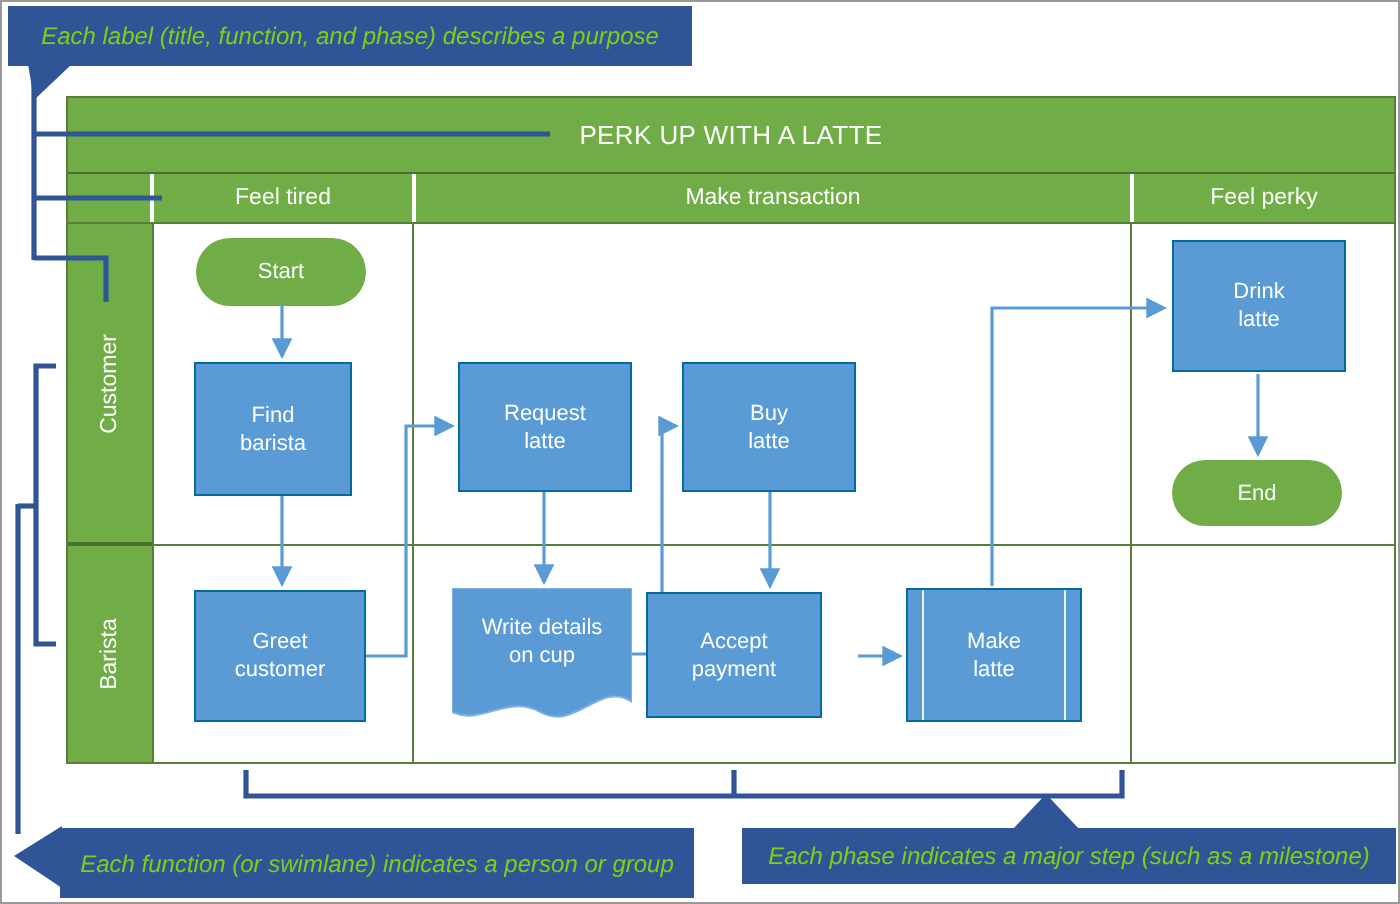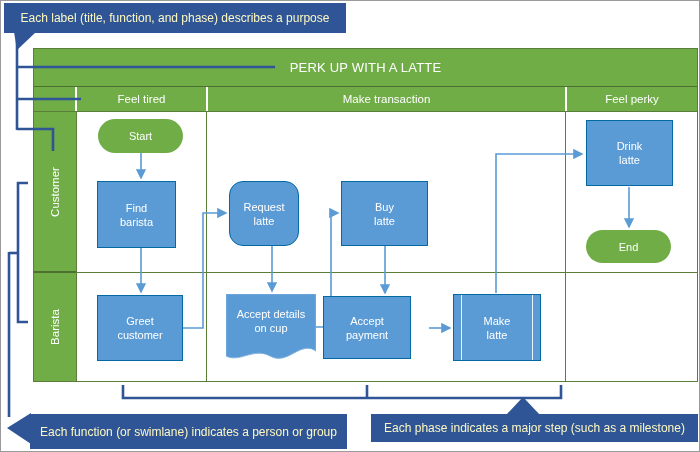--- a/index.html
+++ b/index.html
@@ -21,21 +21,21 @@
   .proc{background:#5B9BD5;border:1px solid #0369a1;box-sizing:border-box;}
   .term{background:#70AD47;border-radius:17px;}
   .node span{display:inline-block;max-width:50px;}
   .node span.wide{max-width:74px;}
   .node span.nowrap{max-width:none;white-space:nowrap;}
   .docshape{background:transparent;}
   .docshape svg{position:absolute;left:0;top:0;}
   .docshape span{position:relative;z-index:1;margin-bottom:14px;}
   .subbars{position:absolute;left:7px;right:7px;top:0;bottom:0;border-left:1.5px solid #eaf2fa;border-right:1.5px solid #eaf2fa;}
   
-  .callout{position:absolute;background:#2F5597;color:#fef9c3;display:flex;align-items:center;justify-content:center;font-size:12px;z-index:5;text-align:center;}
+  .callout{position:absolute;background:#2F5597;color:#84cc16;display:flex;align-items:center;justify-content:center;font-size:12px;z-index:5;text-align:center;font-style:italic;}
 </style>
 </head>
 <body>
 
 <div class="screen">
 
   <div class="frame"></div>
 
   <div class="greencell titlebar">
     <span>PERK UP WITH A LATTE</span>
@@ -104,31 +104,31 @@
 
   <div class="node term" style="left:97px;top:118px;width:85px;height:34px;">
     <span class="nowrap">Start</span>
   </div>
   <div class="node proc" style="left:96px;top:180px;width:79px;height:67px;">
     <span>Find barista</span>
   </div>
   <div class="node proc" style="left:96px;top:294px;width:86px;height:66px;">
     <span>Greet customer</span>
   </div>
-  <div class="node proc" style="left:228px;top:180px;width:70px;height:65px;border-radius:14px;">
+  <div class="node proc" style="left:228px;top:180px;width:87px;height:65px;">
     <span>Request latte</span>
   </div>
   <div class="node proc" style="left:340px;top:180px;width:87px;height:65px;">
     <span style="max-width:40px;">Buy latte</span>
   </div>
   <div class="node docshape" style="left:225px;top:293px;width:90px;height:68px;">
     <svg width="90" height="68" viewBox="0 0 90 68">
       <path d="M0,0 H90 V57 C74,46 62,72 44,62 C28,53 14,69 0,62 Z" fill="#5B9BD5" stroke="#7fb2e0" stroke-width="1"></path>
     </svg>
-    <span class="wide">Accept details on cup</span>
+    <span class="wide">Write details on cup</span>
   </div>
   <div class="node proc" style="left:322px;top:295px;width:88px;height:63px;">
     <span>Accept payment</span>
   </div>
   <div class="node proc" style="left:452px;top:293px;width:88px;height:67px;">
     <div class="subbars"></div>
     <span style="max-width:40px;">Make latte</span>
   </div>
   <div class="node proc" style="left:585px;top:119px;width:87px;height:66px;">
     <span style="max-width:40px;">Drink latte</span>

